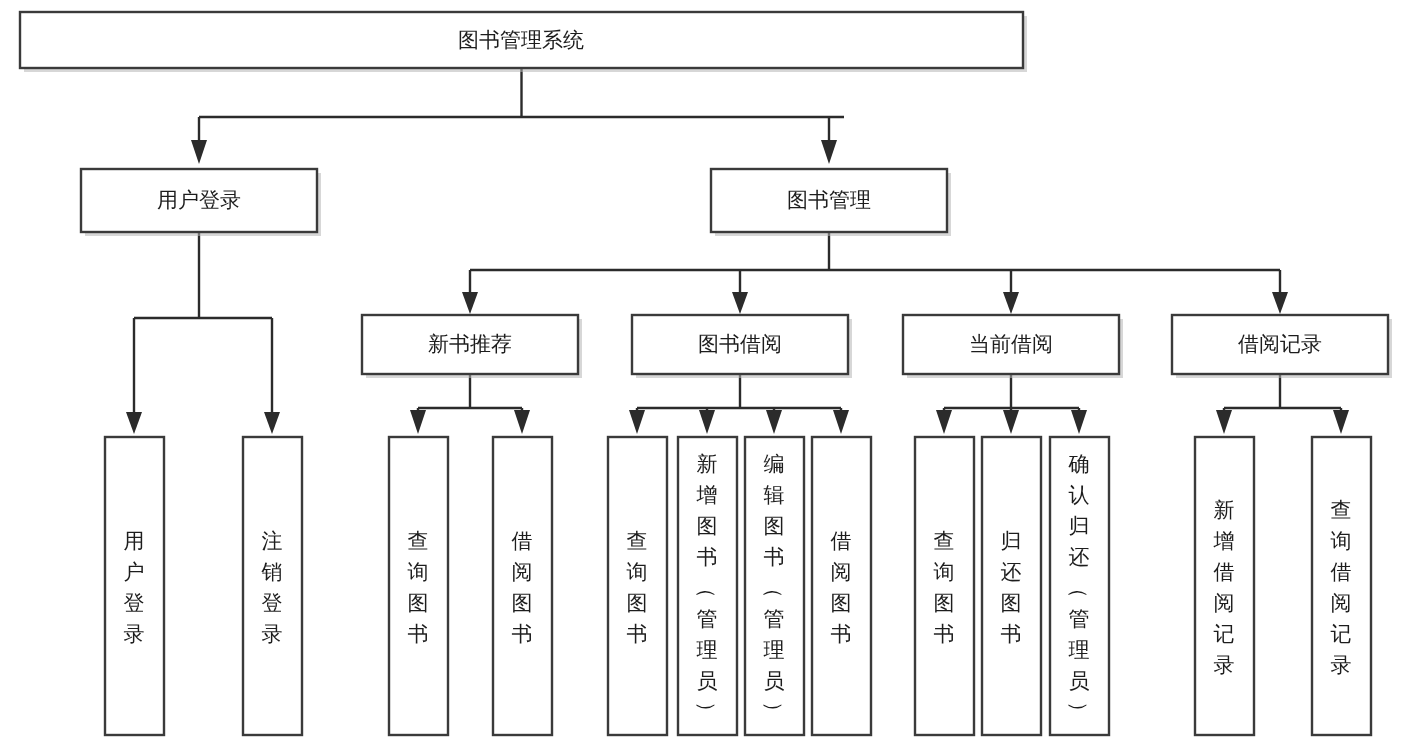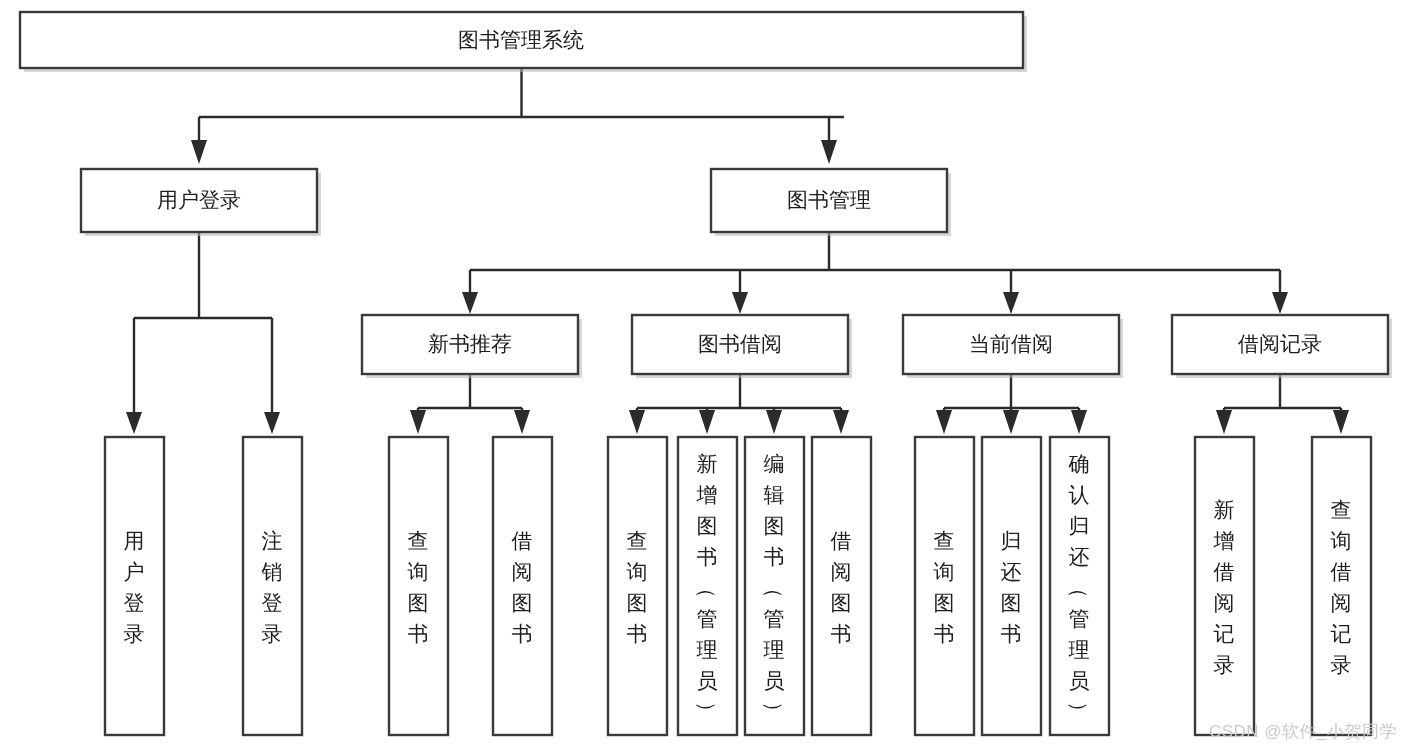--- a/index.html
+++ b/index.html
@@ -277,14 +277,13 @@
       <rect class="node-box" x="1195" y="437" width="59" height="298"></rect>
       <text class="node-label-v vtext" x="1224"><tspan x="1224" y="517.18">新</tspan><tspan x="1224" y="548.18">增</tspan><tspan x="1224" y="579.18">借</tspan><tspan x="1224" y="610.18">阅</tspan><tspan x="1224" y="641.18">记</tspan><tspan x="1224" y="672.18">录</tspan></text>
     </g>
 
     <g>
       <rect class="node-box" x="1312" y="437" width="59" height="298"></rect>
       <text class="node-label-v vtext" x="1341"><tspan x="1341" y="517.18">查</tspan><tspan x="1341" y="548.18">询</tspan><tspan x="1341" y="579.18">借</tspan><tspan x="1341" y="610.18">阅</tspan><tspan x="1341" y="641.18">记</tspan><tspan x="1341" y="672.18">录</tspan></text>
     </g>
   </svg>
 
-  <div class="watermark">CSDN @软件_小贺同学</div>
 </div>
 
 </body></html>

